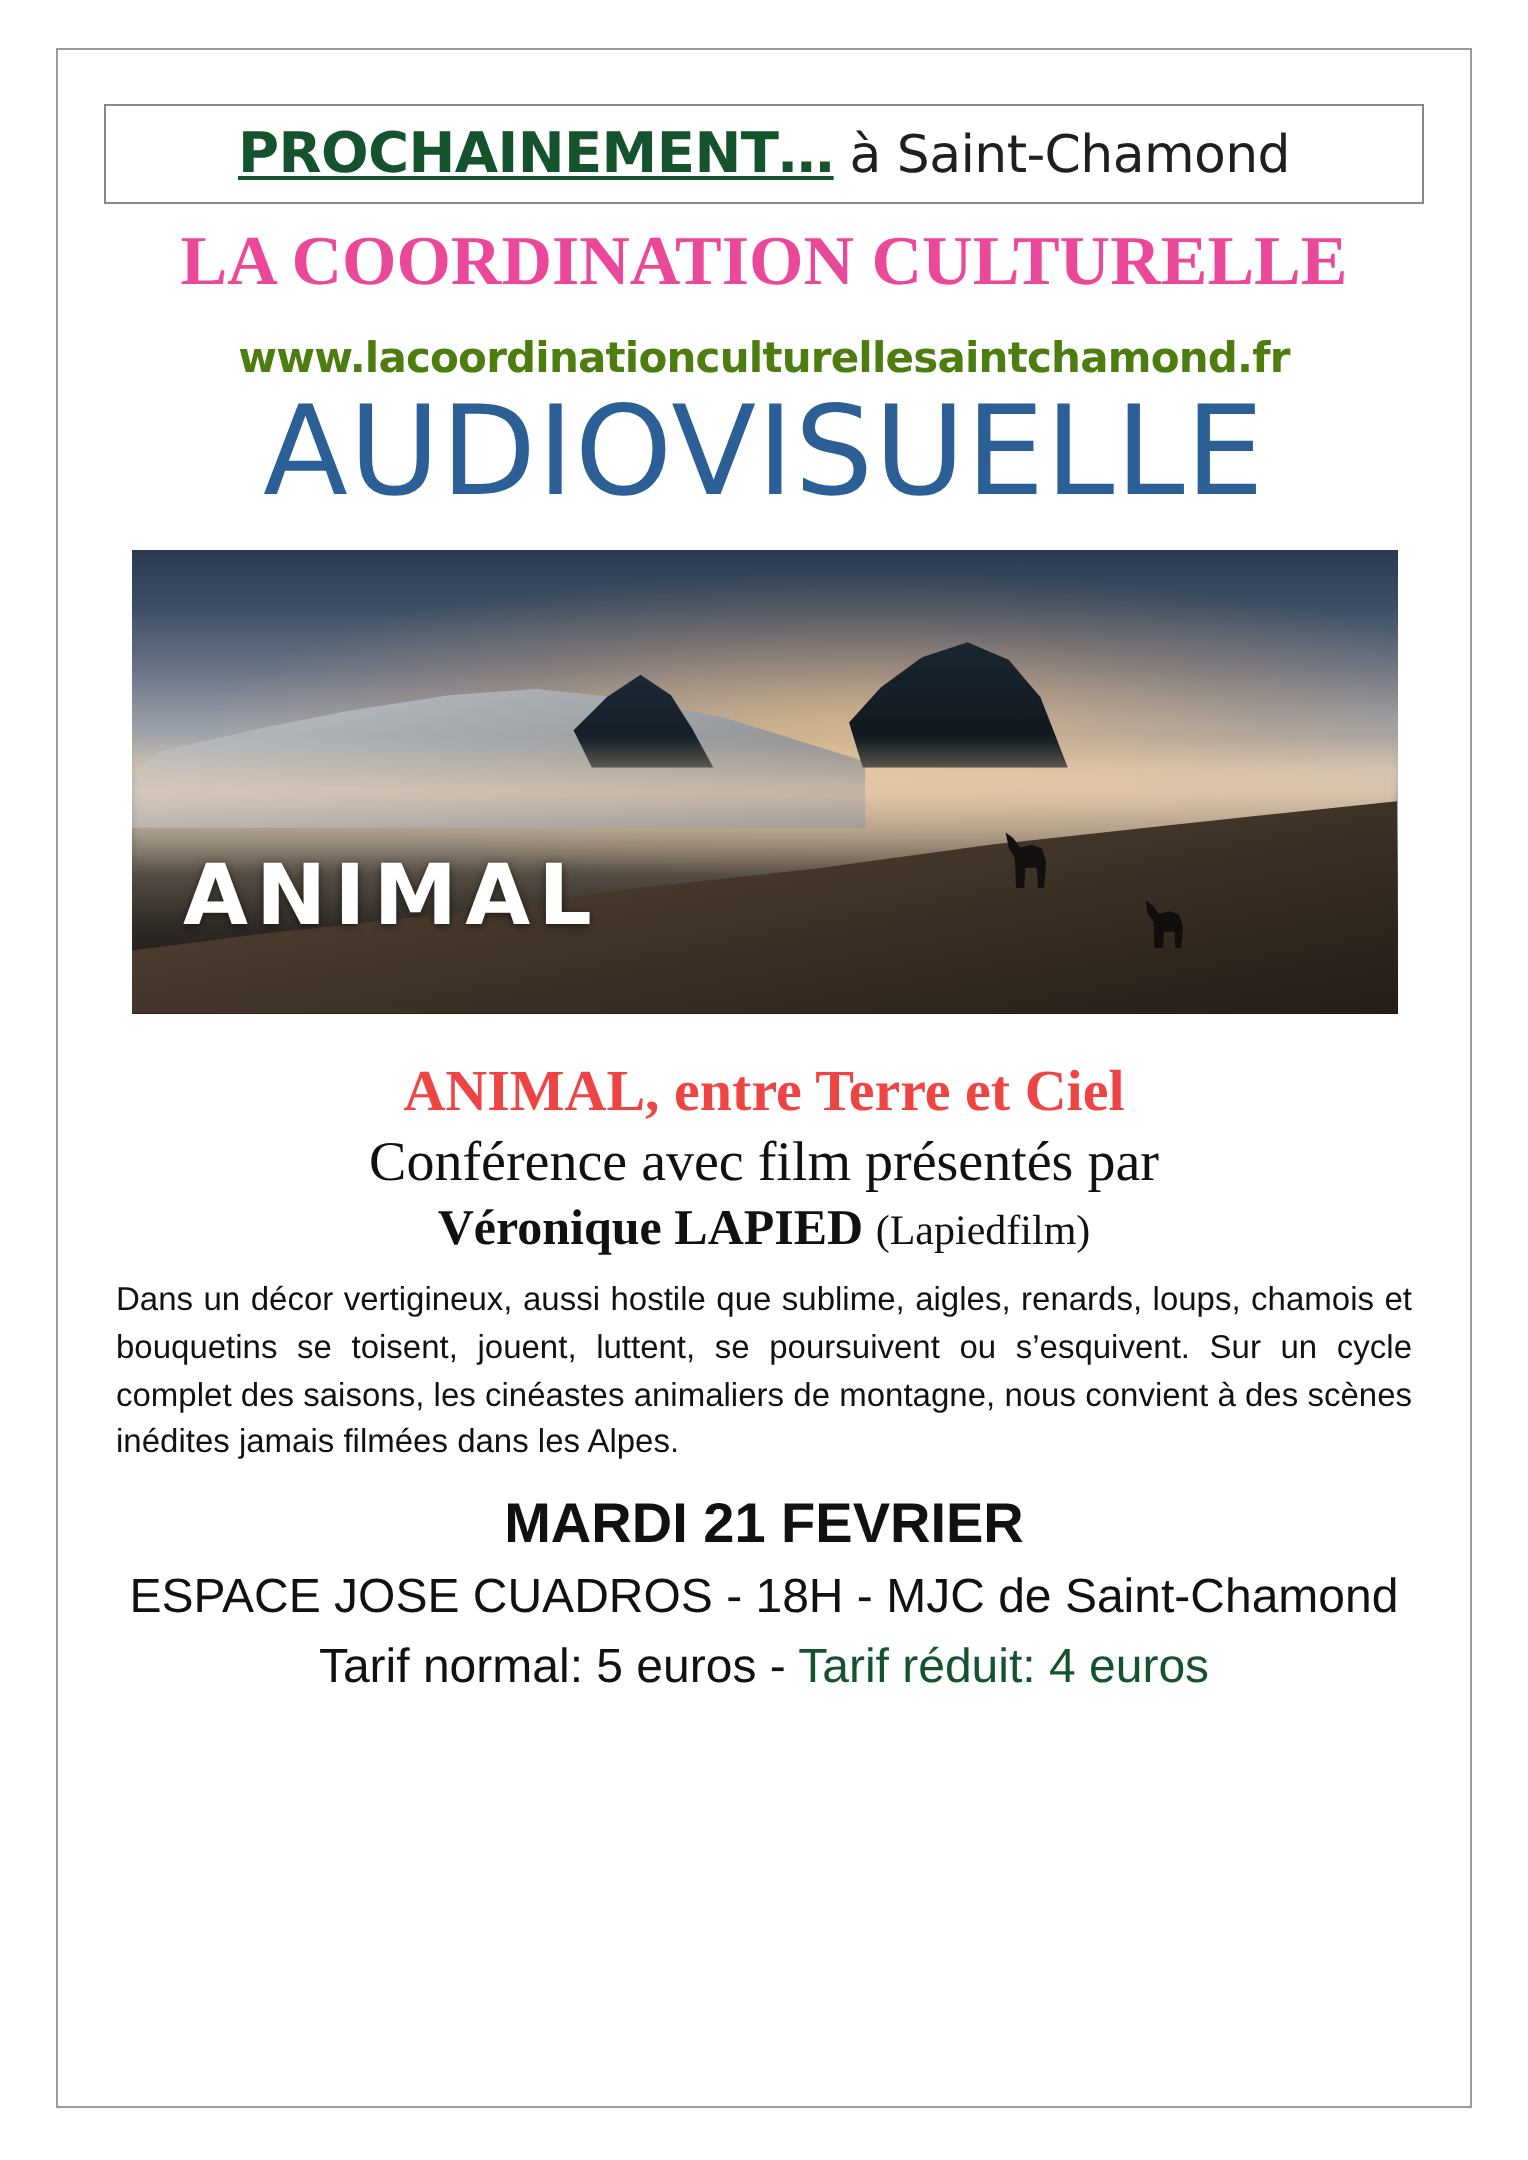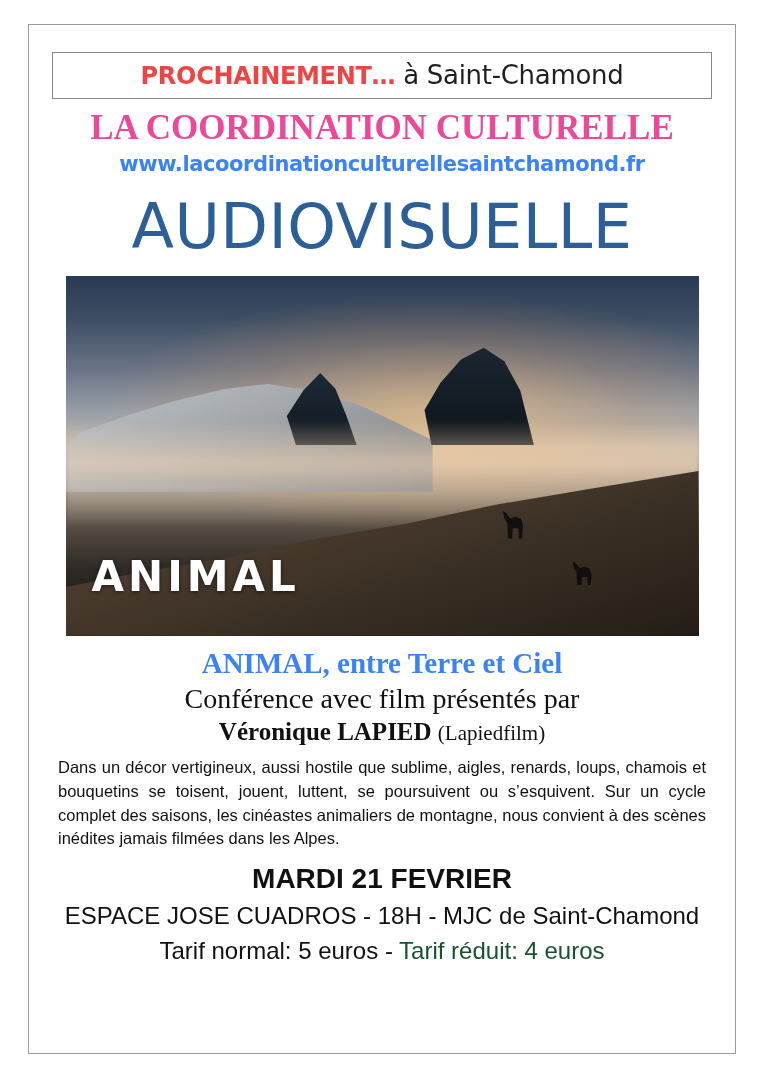--- a/index.html
+++ b/index.html
@@ -43,71 +43,72 @@
   .banner {
     margin: 18px 12px 0 12px;
     border: 1px solid #888888;
     padding: 7px 4px 8px 4px;
     box-sizing: border-box;
     white-space: nowrap;
   }
   .banner .b1 {
     font-family: "DejaVu Sans", sans-serif;
     font-weight: bold;
-    font-size: 24px;
-    color: #ef4444;
+    font-size: 28px;
+    color: #14532d;
     letter-spacing: -0.3px;
+    text-decoration: underline;
   }
   .banner .b2 {
     font-family: "DejaVu Sans", sans-serif;
     font-weight: normal;
     font-size: 26px;
     color: #1f1f1f;
     letter-spacing: -0.3px;
   }
 
   .org {
     margin-top: 9px;
     font-family: "Liberation Serif", serif;
     font-weight: bold;
     font-size: 35px;
     color: #ec4899;
     letter-spacing: 0px;
   }
   .url {
-    margin-top: 4px;
+    margin-top: 16px;
     font-family: "DejaVu Sans", sans-serif;
     font-weight: bold;
     font-size: 21px;
-    color: #3b82f6;
+    color: #4d7c0f;
     letter-spacing: -0.4px;
   }
 
   .title1 {
     margin-top: 16px;
     font-family: "DejaVu Sans", sans-serif;
     font-size: 72px;
     color: #1f4e79;
     line-height: 1.06;
     letter-spacing: 0.5px;
   }
   .title2 {
-    margin-top: 18px;
+    margin-top: 2px;
     font-family: "DejaVu Sans", sans-serif;
     font-size: 62px;
     color: #2c5f96;
     line-height: 1.06;
     letter-spacing: 0.5px;
   }
 
   
   .photo-wrap {
     margin: 16px auto 0 auto;
     width: 633px;
-    height: 360px;
+    height: 232px;
     position: relative;
     overflow: hidden;
   }
   .photo {
     position: absolute;
     inset: 0;
     background:
       radial-gradient(ellipse 70% 45% at 58% 38%, rgba(255,196,120,0.55) 0%, rgba(255,170,90,0.18) 45%, rgba(0,0,0,0) 75%),
       linear-gradient(to bottom,
         #2a3a52 0%,
@@ -204,25 +205,25 @@
     margin-top: 5px;
     font-family: "DejaVu Sans", sans-serif;
     font-weight: bold;
     font-size: 15px;
     color: #f2f2f2;
     letter-spacing: 3.2px;
     text-shadow: 0 1px 3px rgba(0,0,0,0.6);
   }
 
   .film-title {
-    margin-top: 11px;
+    margin-top: 23px;
     font-family: "Liberation Serif", serif;
     font-weight: bold;
     font-size: 29px;
-    color: #3b82f6;
+    color: #ef4444;
   }
   .film-line2 {
     margin-top: 3px;
     font-family: "Liberation Serif", serif;
     font-size: 28px;
     color: #111111;
   }
   .film-line3 {
     margin-top: 3px;
     font-family: "Liberation Serif", serif;

